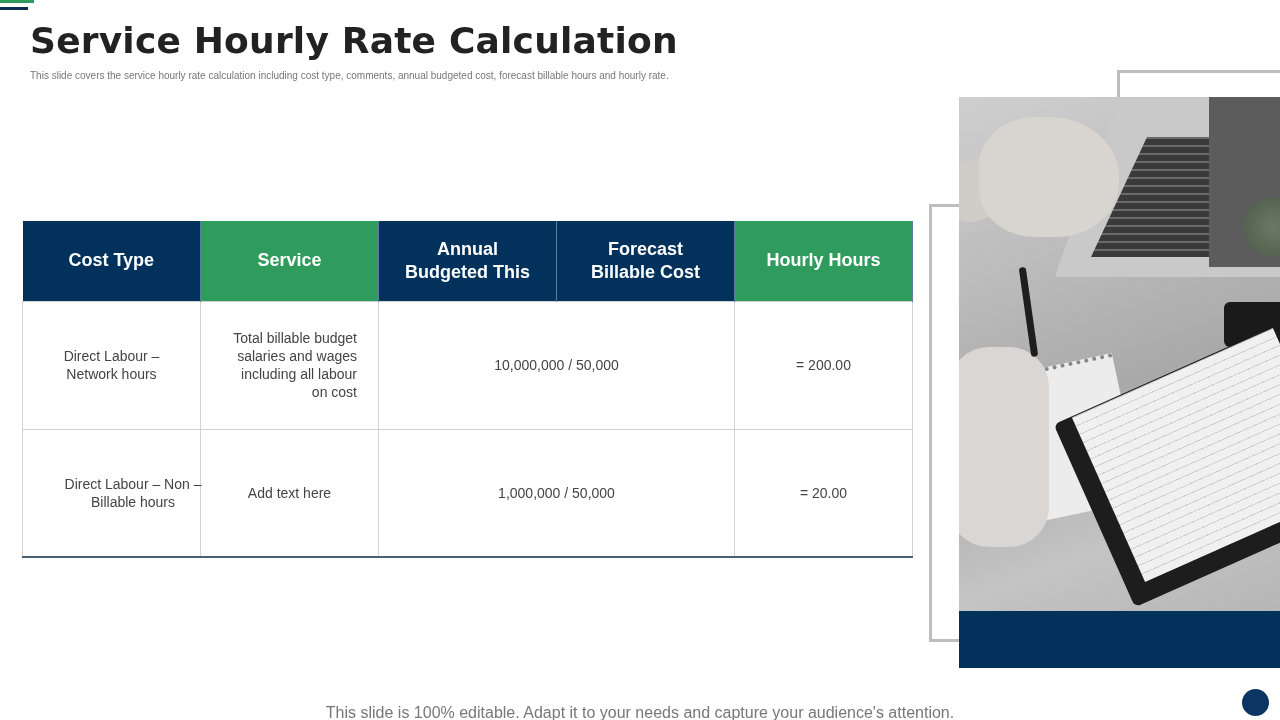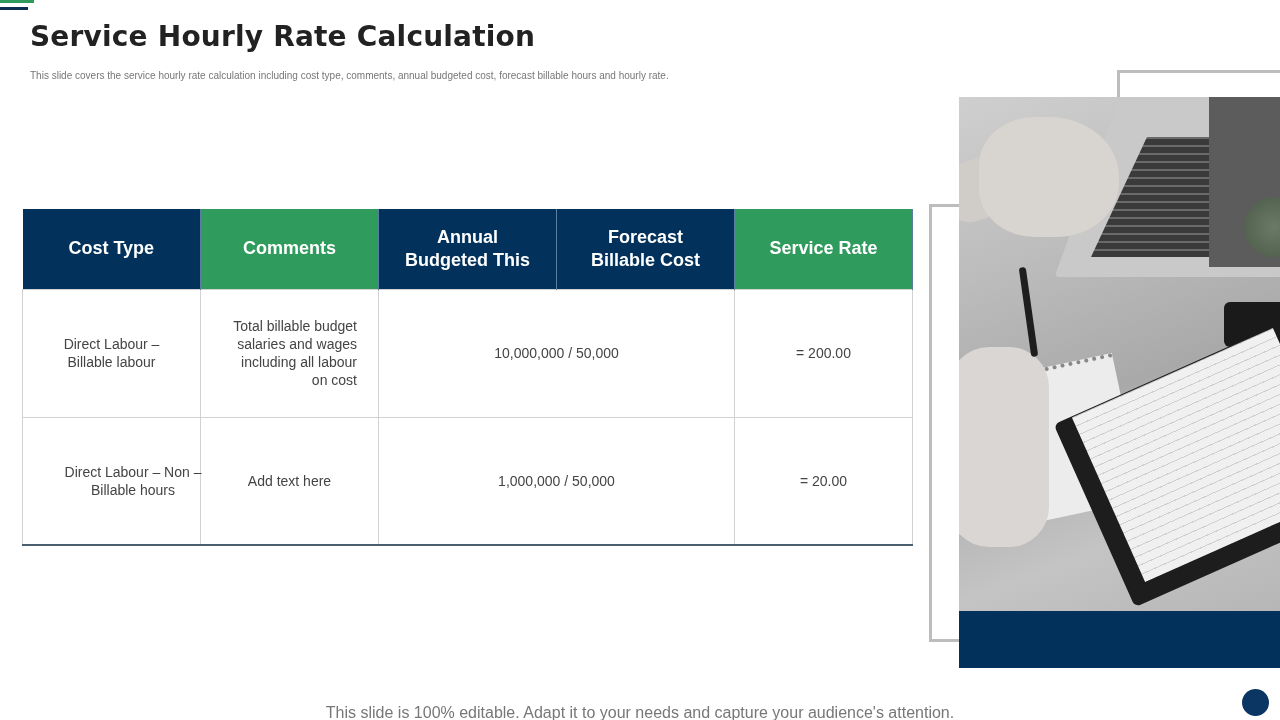--- a/index.html
+++ b/index.html
@@ -2,24 +2,24 @@
 <html><head>
 <meta charset="utf-8">
 <style>
   * { box-sizing: border-box; margin: 0; padding: 0; }
   html, body { width: 1280px; height: 720px; background: #ffffff; overflow: hidden; }
   body { position: relative; font-family: "Liberation Sans", sans-serif; color: #333; }
 
   .accent-green { position: absolute; left: 0; top: 0; width: 34px; height: 3px; background: #2e9b5c; }
   .accent-navy  { position: absolute; left: 0; top: 7px; width: 28px; height: 3px; background: #0b2e52; }
 
-  .title { position: absolute; left: 30px; top: 20px; font-family: "DejaVu Sans", sans-serif; font-weight: bold; font-size: 28px; color: #222; letter-spacing: 0.2px; }
+  .title { position: absolute; left: 30px; top: 20px; font-family: "DejaVu Sans", sans-serif; font-weight: bold; font-size: 36px; color: #222; letter-spacing: 0.2px; }
   .subtitle { position: absolute; left: 30px; top: 70px; font-size: 10px; color: #777; }
 
-  .table { position: absolute; left: 22px; top: 209px; width: 890px; border-collapse: collapse; table-layout: fixed; padding-left: 22px; }
+  .table { position: absolute; left: 22px; top: 221px; width: 890px; border-collapse: collapse; table-layout: fixed; padding-left: 22px; }
   .table th { height: 80px; color: #fff; font-size: 18px; font-weight: bold; text-align: center; vertical-align: middle; line-height: 23px; border-right: 1px solid #5b7fa3; }
   .table th.navy { background: #02325c; }
   .table th.green { background: #2f9b5d; }
   .table td { height: 128px; text-align: center; vertical-align: middle; font-size: 14px; color: #444; line-height: 18px; border: 1px solid #d2d2d2; }
   .table tr:last-child td { border-bottom: 2px solid #4a6070; }
 
   .frame-top { position: absolute; left: 1117px; top: 70px; width: 170px; height: 60px; border-left: 3px solid #bdbdbd; border-top: 3px solid #bdbdbd; }
   .frame-left { position: absolute; left: 929px; top: 204px; width: 234px; height: 438px; border: 3px solid #bdbdbd; }
   .photo { position: absolute; left: 959px; top: 97px; width: 321px; height: 514px; overflow: hidden;
            background: linear-gradient(160deg, #cfcfcf 0%, #bcbcbc 30%, #a9a9a9 55%, #c4c4c4 80%, #b6b6b6 100%); }
@@ -54,29 +54,29 @@
   <colgroup>
     <col style="width:178px">
       <col style="width:178px">
       <col style="width:178px">
       <col style="width:178px">
       <col style="width:178px">
   </colgroup>
   <thead>
     <tr>
       <th class="navy">Cost Type</th>
-      <th class="green">Comments</th>
+      <th class="green">Service</th>
       <th class="navy"><span style="display:inline-block;width:140px;">Annual Budgeted This</span></th>
       <th class="navy"><span style="display:inline-block;width:140px;">Forecast Billable Cost</span></th>
-      <th class="green">Service Rate</th>
+      <th class="green">Hourly Hours</th>
     </tr>
   </thead>
   <tbody>
     <tr>
-      <td><span style="display:inline-block;width:110px;">Direct Labour – Billable labour</span></td>
+      <td><span style="display:inline-block;width:110px;">Direct Labour – Network hours</span></td>
       <td><span style="display:inline-block;width:135px;text-align:right;">Total billable budget salaries and wages including all labour on cost</span></td>
       <td colspan="2">10,000,000 / 50,000</td>
       <td>= 200.00</td>
     </tr>
     <tr>
       <td><span style="display:inline-block;width:140px;margin-left:40px;">Direct Labour – Non – Billable hours</span></td>
       <td>Add text here</td>
       <td colspan="2">1,000,000 / 50,000</td>
       <td>= 20.00</td>
     </tr>

